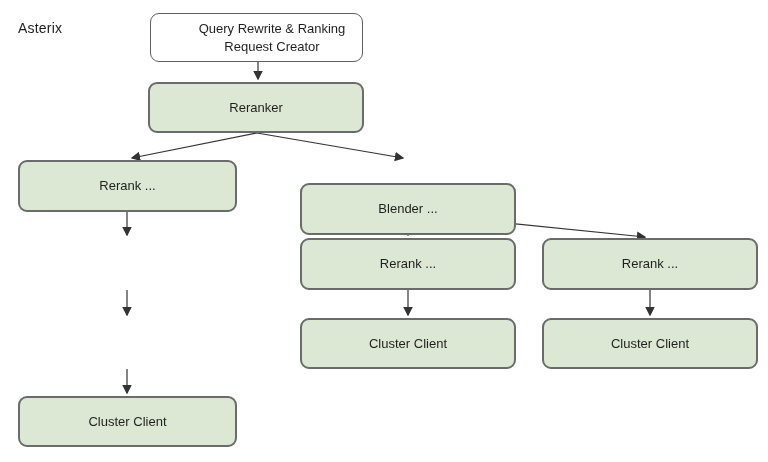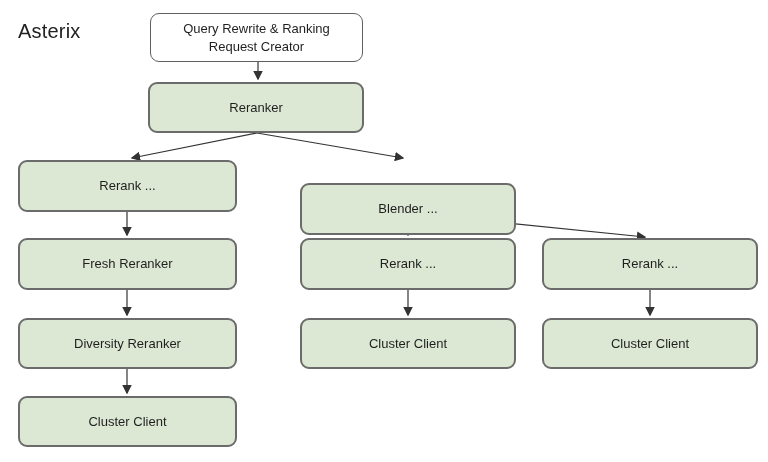--- a/index.html
+++ b/index.html
@@ -19,21 +19,21 @@
     position: absolute;
     left: 0; top: 0;
     width: 768px;
     height: 462px;
     pointer-events: none;
   }
   .diagram-title {
     position: absolute;
     left: 18px;
     top: 20px;
-    font-size: 20px;
+    font-size: 14px;
     color: #222222;
     letter-spacing: 0.2px;
   }
   .node {
     position: absolute;
     box-sizing: border-box;
     border: 2px solid #6b6b6b;
     border-radius: 9px;
     background: #dce8d3;
     display: flex;
@@ -44,20 +44,21 @@
     color: #1f1f1f;
     line-height: 1.35;
   }
   .node .label {
     max-width: 180px;
   }
   .node.root {
     background: #ffffff;
     border-width: 1.5px;
     border-color: #606060;
+    justify-content: flex-end;
   }
   
   #n-query-rewrite      { left: 150px; top: 13px;  width: 213px; height: 49px; }
   #n-blender            { left: 148px; top: 82px;  width: 216px; height: 51px; }
   #n-rerank-left        { left: 18px;  top: 160px; width: 219px; height: 52px; }
   #n-blender-sub        { left: 300px; top: 160px; width: 216px; height: 52px; margin-top: 23px; }
   #n-fresh-reranker     { left: 18px;  top: 238px; width: 219px; height: 52px; }
   #n-rerank-mid         { left: 300px; top: 238px; width: 216px; height: 52px; }
   #n-rerank-right       { left: 542px; top: 238px; width: 216px; height: 52px; }
   #n-diversity-reranker { left: 18px;  top: 318px; width: 219px; height: 51px; }
@@ -99,35 +100,29 @@
   </div>
 
   <div id="n-rerank-left" class="node">
     <span class="label">Rerank ...</span>
   </div>
 
   <div id="n-blender-sub" class="node">
     <span class="label">Blender ...</span>
   </div>
 
-  <div id="n-fresh-reranker" class="node">
-    <span class="label">Fresh Reranker</span>
-  </div>
 
   <div id="n-rerank-mid" class="node">
     <span class="label">Rerank ...</span>
   </div>
 
   <div id="n-rerank-right" class="node">
     <span class="label">Rerank ...</span>
   </div>
 
-  <div id="n-diversity-reranker" class="node">
-    <span class="label">Diversity Reranker</span>
-  </div>
 
   <div id="n-cluster-left" class="node">
     <span class="label">Cluster Client</span>
   </div>
 
   <div id="n-cluster-mid" class="node">
     <span class="label">Cluster Client</span>
   </div>
 
   <div id="n-cluster-right" class="node">

